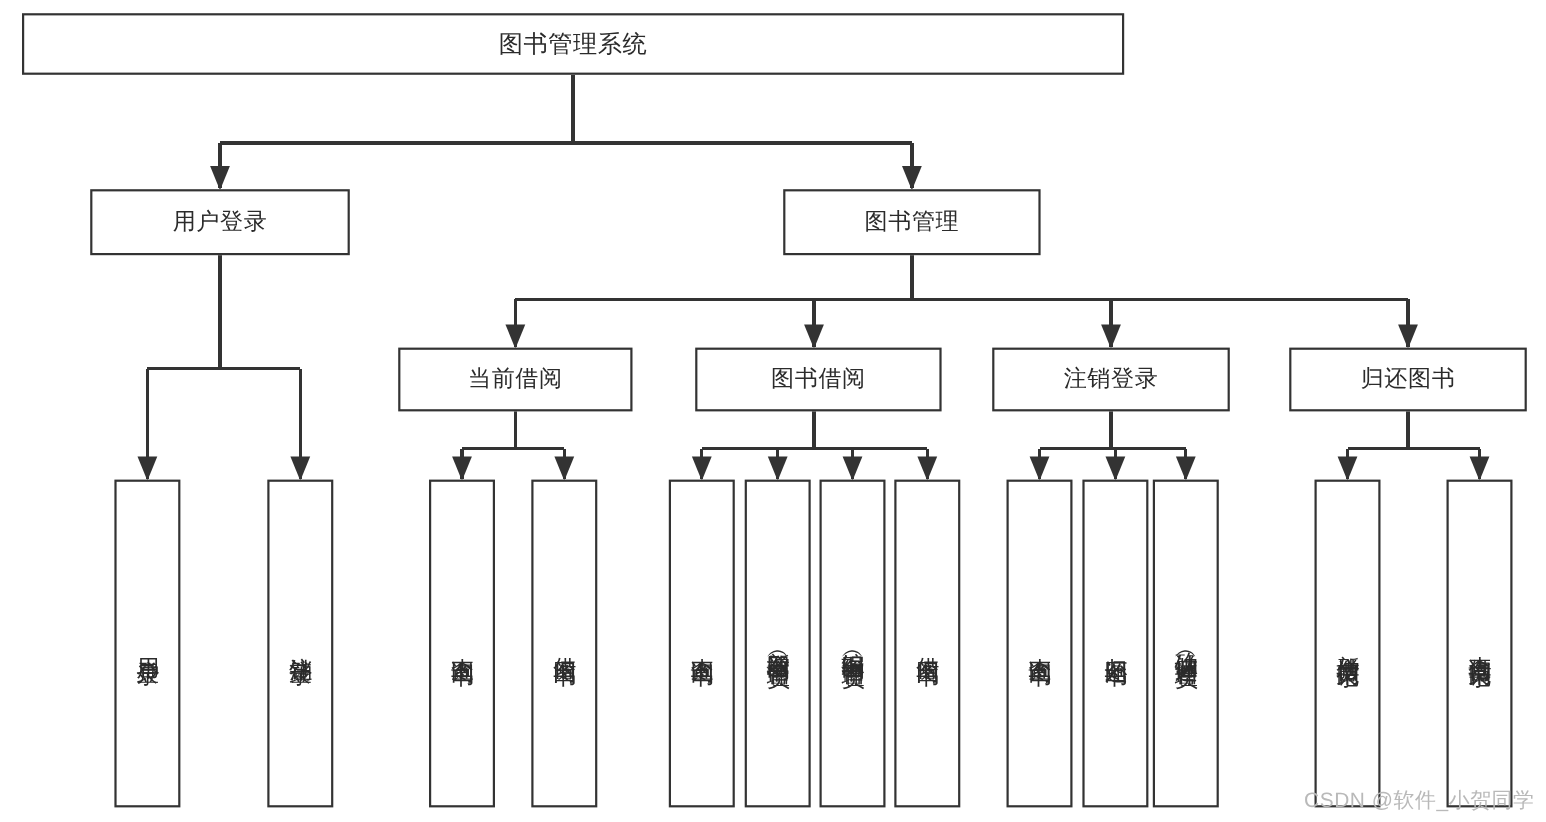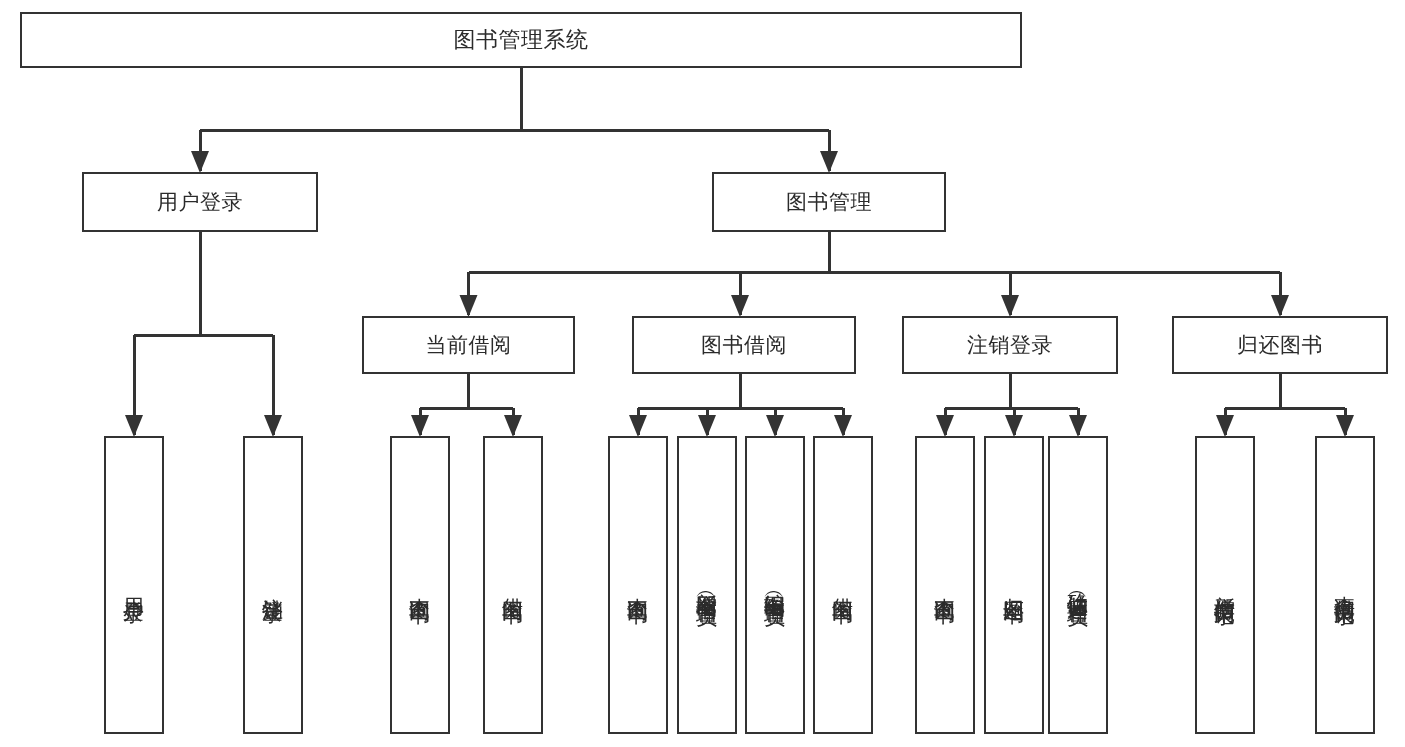--- a/index.html
+++ b/index.html
@@ -185,13 +185,14 @@
         <span class="node-label">确认归还（管理员）</span>
       </div>
       <div class="node level-leaf leaf" style="left: 1195px; top: 436px; width: 60px; height: 298px;">
         <span class="node-label">新增借阅记录</span>
       </div>
       <div class="node level-leaf leaf" style="left: 1315px; top: 436px; width: 60px; height: 298px;">
         <span class="node-label">查询借阅记录</span>
       </div>
     </div>
 
+  <div class="watermark">CSDN @软件_小贺同学</div>
 </div>
 
 </body></html>

